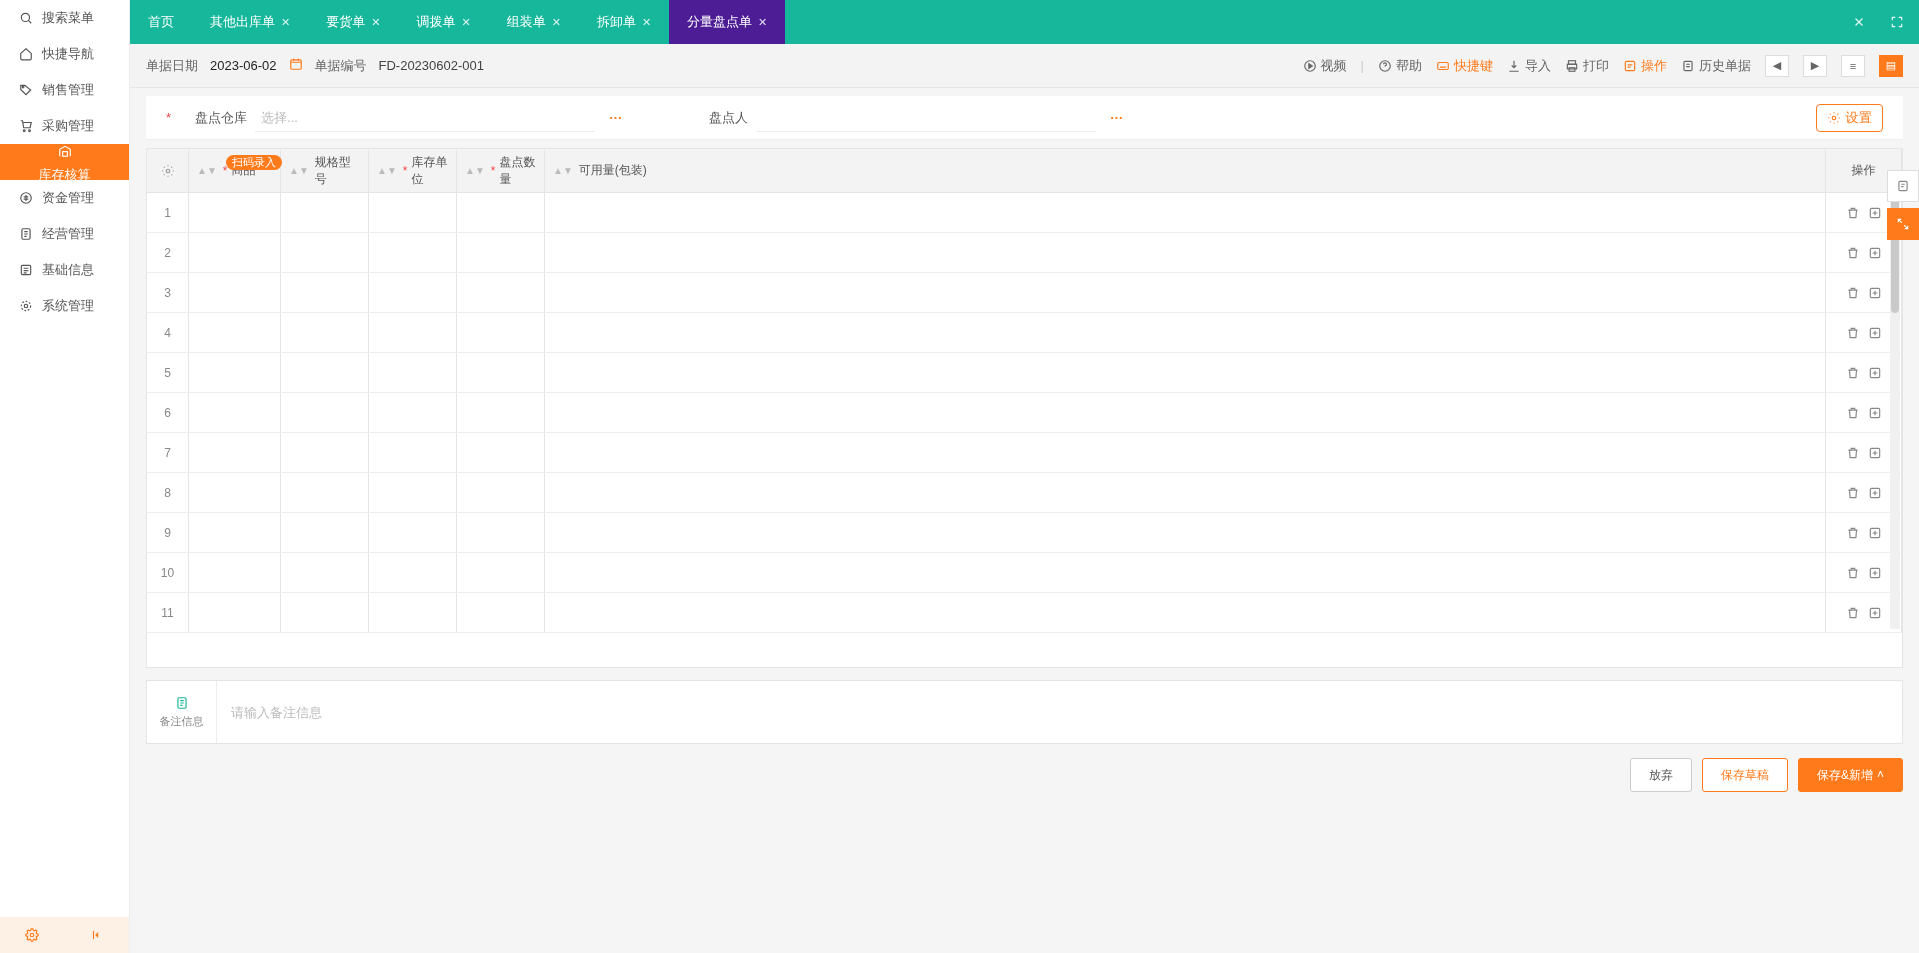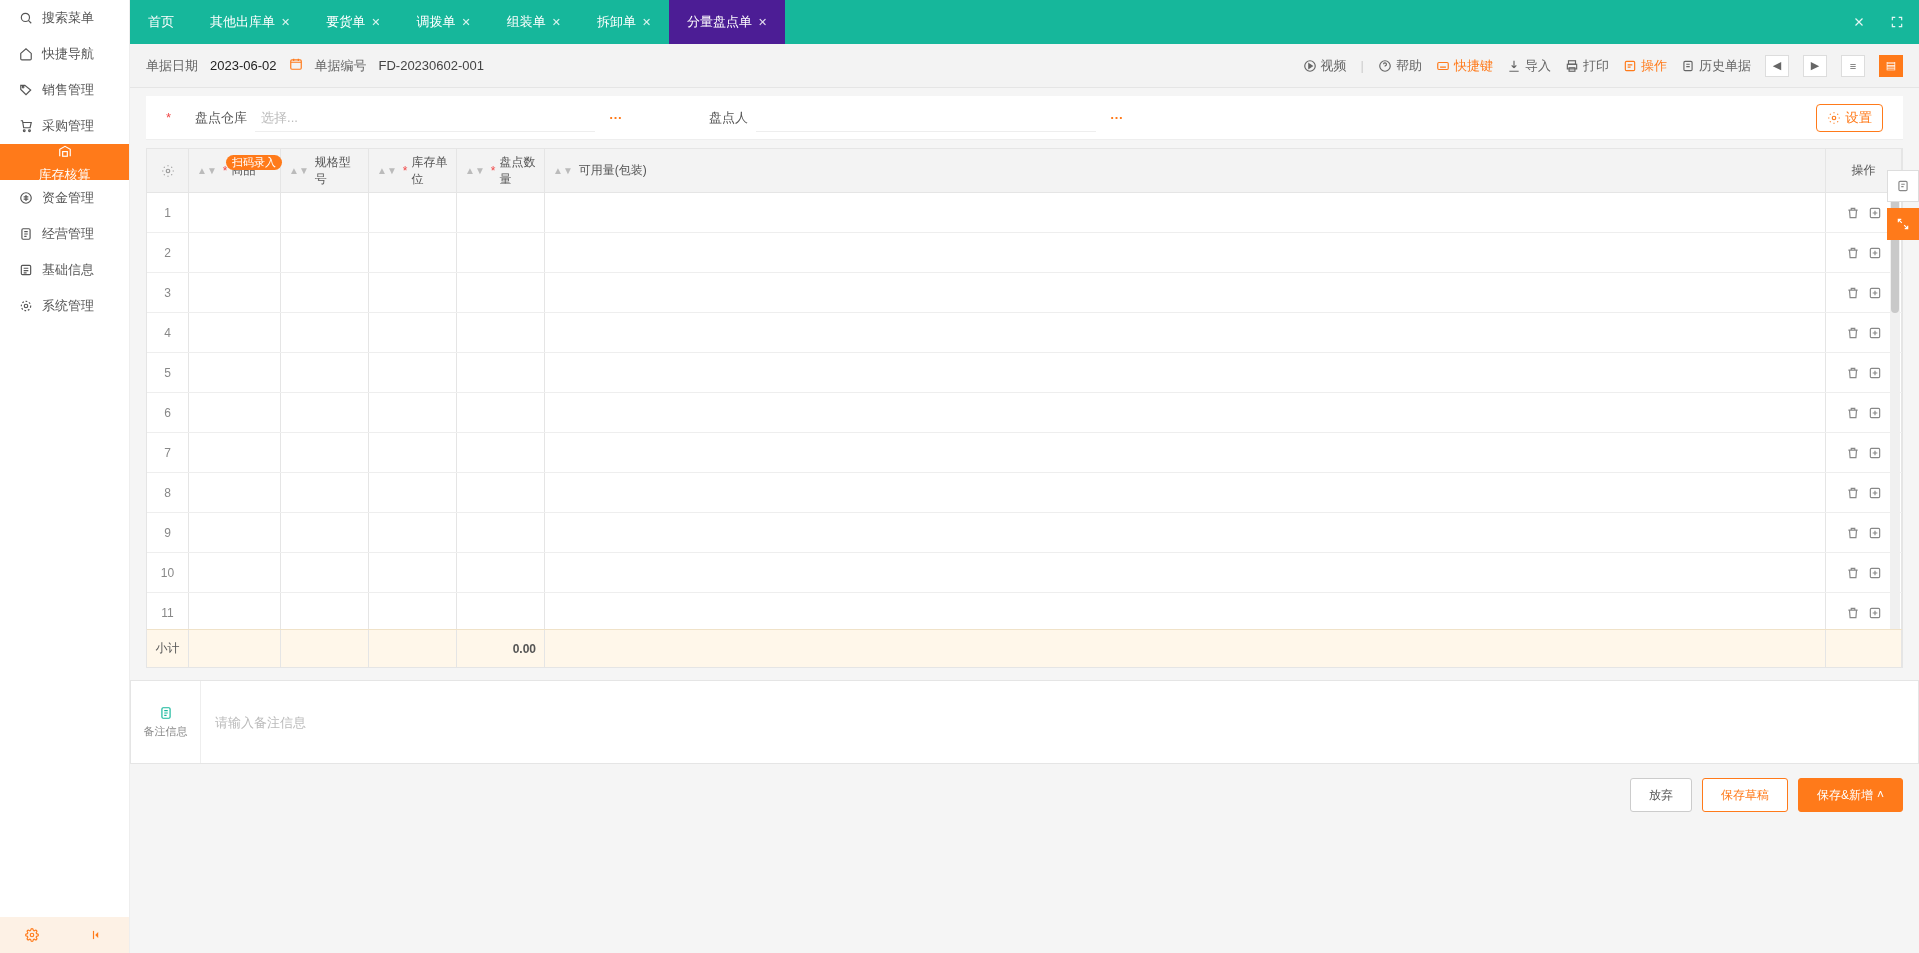--- a/index.html
+++ b/index.html
@@ -78,21 +78,21 @@
 .tfoot .col-qty { justify-content:flex-end; font-weight:bold; }
 .scrollb { position:absolute; right:2px; top:44px; bottom:38px; width:10px; background:#f0f0f0; }
 .scrollb .thumb { position:absolute; left:1px; right:1px; top:0; height:120px; background:#c9c9c9; border-radius:4px; }
 
 
 .floaters { position:absolute; right:0; top:170px; display:flex; flex-direction:column; gap:6px; }
 .floaters .fb { width:32px; height:32px; background:#fff; border:1px solid #ddd; display:flex; align-items:center; justify-content:center; color:#888; cursor:pointer; }
 .floaters .fb.orange { background:#ff7a1a; border-color:#ff7a1a; color:#fff; }
 
 
-.remarks { margin:12px 0 0; background:#fff; border:1px solid #e5e5e5; display:flex; height:84px; }
+.remarks { margin:12px 16px 0; background:#fff; border:1px solid #e5e5e5; display:flex; height:64px; }
 .remarks .ricon { width:70px; display:flex; flex-direction:column; align-items:center; justify-content:center; gap:4px; border-right:1px solid #eee; color:#16b79b; font-size:11px; }
 .remarks .ricon svg { color:#16b79b; }
 .remarks .rtext { color:#888; }
 .remarks input { flex:1; border:none; outline:none; padding:0 14px; font-size:13px; }
 .remarks input::placeholder { color:#bbb; }
 
 
 .footer { margin:14px 16px 0; display:flex; justify-content:flex-end; gap:10px; }
 .btn { height:34px; padding:0 18px; border-radius:3px; font-size:12px; cursor:pointer; display:flex; align-items:center; gap:4px; }
 .btn-default { background:#fff; border:1px solid #ccc; color:#555; }
@@ -607,29 +607,20 @@
               </span>
               <span class="ico">
                 <svg viewBox="0 0 24 24" fill="none" stroke="currentColor" stroke-width="2">
                   <rect x="4" y="4" width="16" height="16" rx="2"></rect>
                   <path d="M12 8v8M8 12h8"></path>
                 </svg>
               </span>
             </div>
           </div>
         </div>
-      <div class="tfoot">
-        <div class="td col-idx">小计</div>
-        <div class="td col-name"></div>
-        <div class="td col-spec"></div>
-        <div class="td col-unit"></div>
-        <div class="td col-qty">0.00</div>
-        <div class="td col-avail"></div>
-        <div class="td col-ops"></div>
-      </div>
       <div class="scrollb">
           <div class="thumb"></div>
         </div>
     </div>
 
     <div class="remarks">
       <div class="ricon">
         <svg width="22" height="22" viewBox="0 0 24 24" fill="none" stroke="currentColor" stroke-width="2">
             <rect x="5" y="3" width="14" height="18" rx="2"></rect>
             <path d="M9 8h6M9 12h6M9 16h4"></path>

